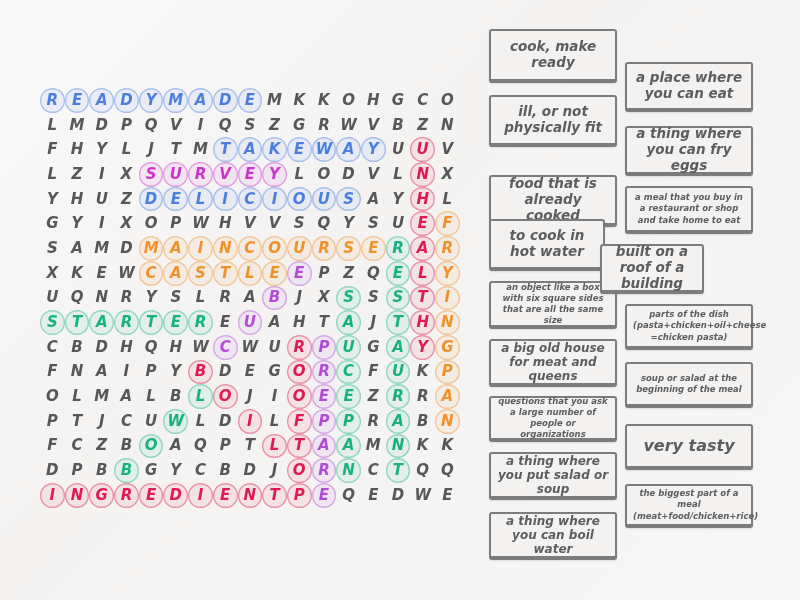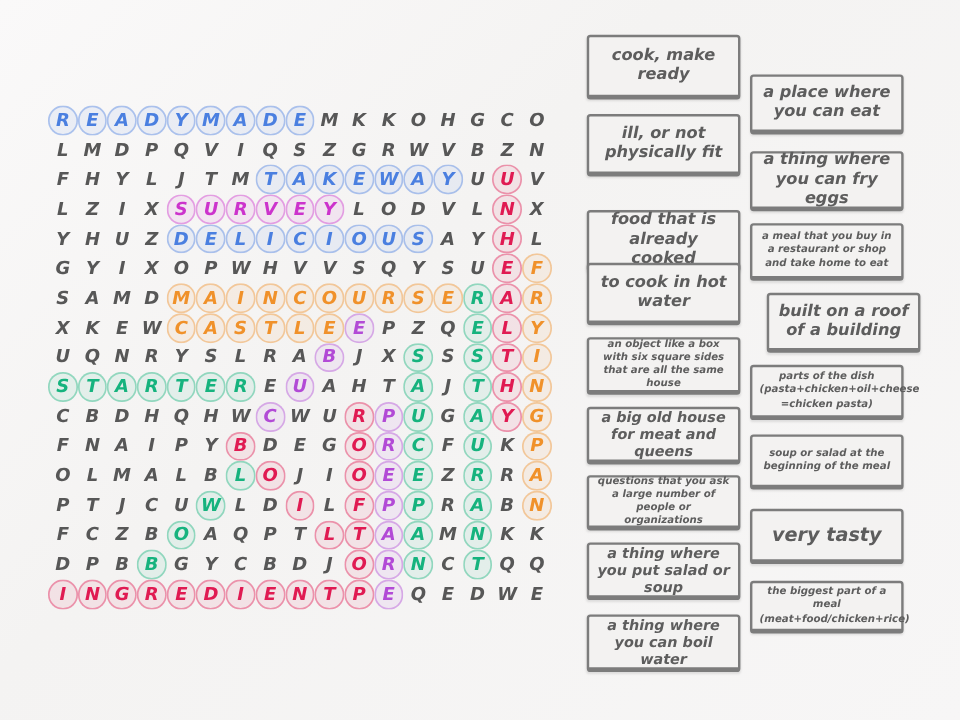--- a/index.html
+++ b/index.html
@@ -429,25 +429,25 @@
   <div id="clue-left">
       <div class="card size-lg" style="left: 489px; top: 29px; width: 128px; height: 54px;">
         <span class="txt">cook, make ready</span>
       </div>
       <div class="card size-lg" style="left: 489px; top: 95px; width: 128px; height: 52px;">
         <span class="txt">ill, or not physically fit</span>
       </div>
       <div class="card size-lg" style="left: 489px; top: 157px; width: 128px; height: 52px; margin-top: 18px;">
         <span class="txt">food that is already cooked</span>
       </div>
-      <div class="card size-lg" style="left: 489px; top: 219px; width: 128px; height: 52px;">
+      <div class="card size-lg" style="left: 489px; top: 219px; width: 116px; height: 52px;">
         <span class="txt">to cook in hot water</span>
       </div>
       <div class="card size-sm" style="left: 489px; top: 281px; width: 128px; height: 48px;">
-        <span class="txt">an object like a box with six square sides that are all the same house</span>
+        <span class="txt">an object like a box with six square sides that are all the same size</span>
       </div>
       <div class="card size-md" style="left: 489px; top: 339px; width: 128px; height: 48px;">
         <span class="txt">a big old house for meat and queens</span>
       </div>
       <div class="card size-sm" style="left: 489px; top: 396px; width: 128px; height: 46px;">
         <span class="txt">questions that you ask a large number of people or organizations</span>
       </div>
       <div class="card size-md" style="left: 489px; top: 452px; width: 128px; height: 48px;">
         <span class="txt">a thing where you put salad or soup</span>
       </div>
@@ -458,21 +458,21 @@
   <div id="clue-right">
       <div class="card size-lg" style="left: 625px; top: 62px; width: 128px; height: 50px;">
         <span class="txt">a place where you can eat</span>
       </div>
       <div class="card size-lg" style="left: 625px; top: 126px; width: 128px; height: 50px;">
         <span class="txt">a thing where you can fry eggs</span>
       </div>
       <div class="card size-sm" style="left: 625px; top: 186px; width: 128px; height: 48px;">
         <span class="txt">a meal that you buy in a restaurant or shop and take home to eat</span>
       </div>
-      <div class="card size-lg" style="left: 639px; top: 244px; width: 128px; height: 50px;">
+      <div class="card size-lg" style="left: 600px; top: 244px; width: 104px; height: 50px;">
         <span class="txt">built on a roof of a building</span>
       </div>
       <div class="card size-sm" style="left: 625px; top: 304px; width: 128px; height: 46px;">
         <span class="txt">parts of the dish (pasta+chicken+oil+cheese =chicken pasta)</span>
       </div>
       <div class="card size-sm" style="left: 625px; top: 362px; width: 128px; height: 46px;">
         <span class="txt">soup or salad at the beginning of the meal</span>
       </div>
       <div class="card size-xl" style="left: 625px; top: 424px; width: 128px; height: 46px;">
         <span class="txt">very tasty</span>

